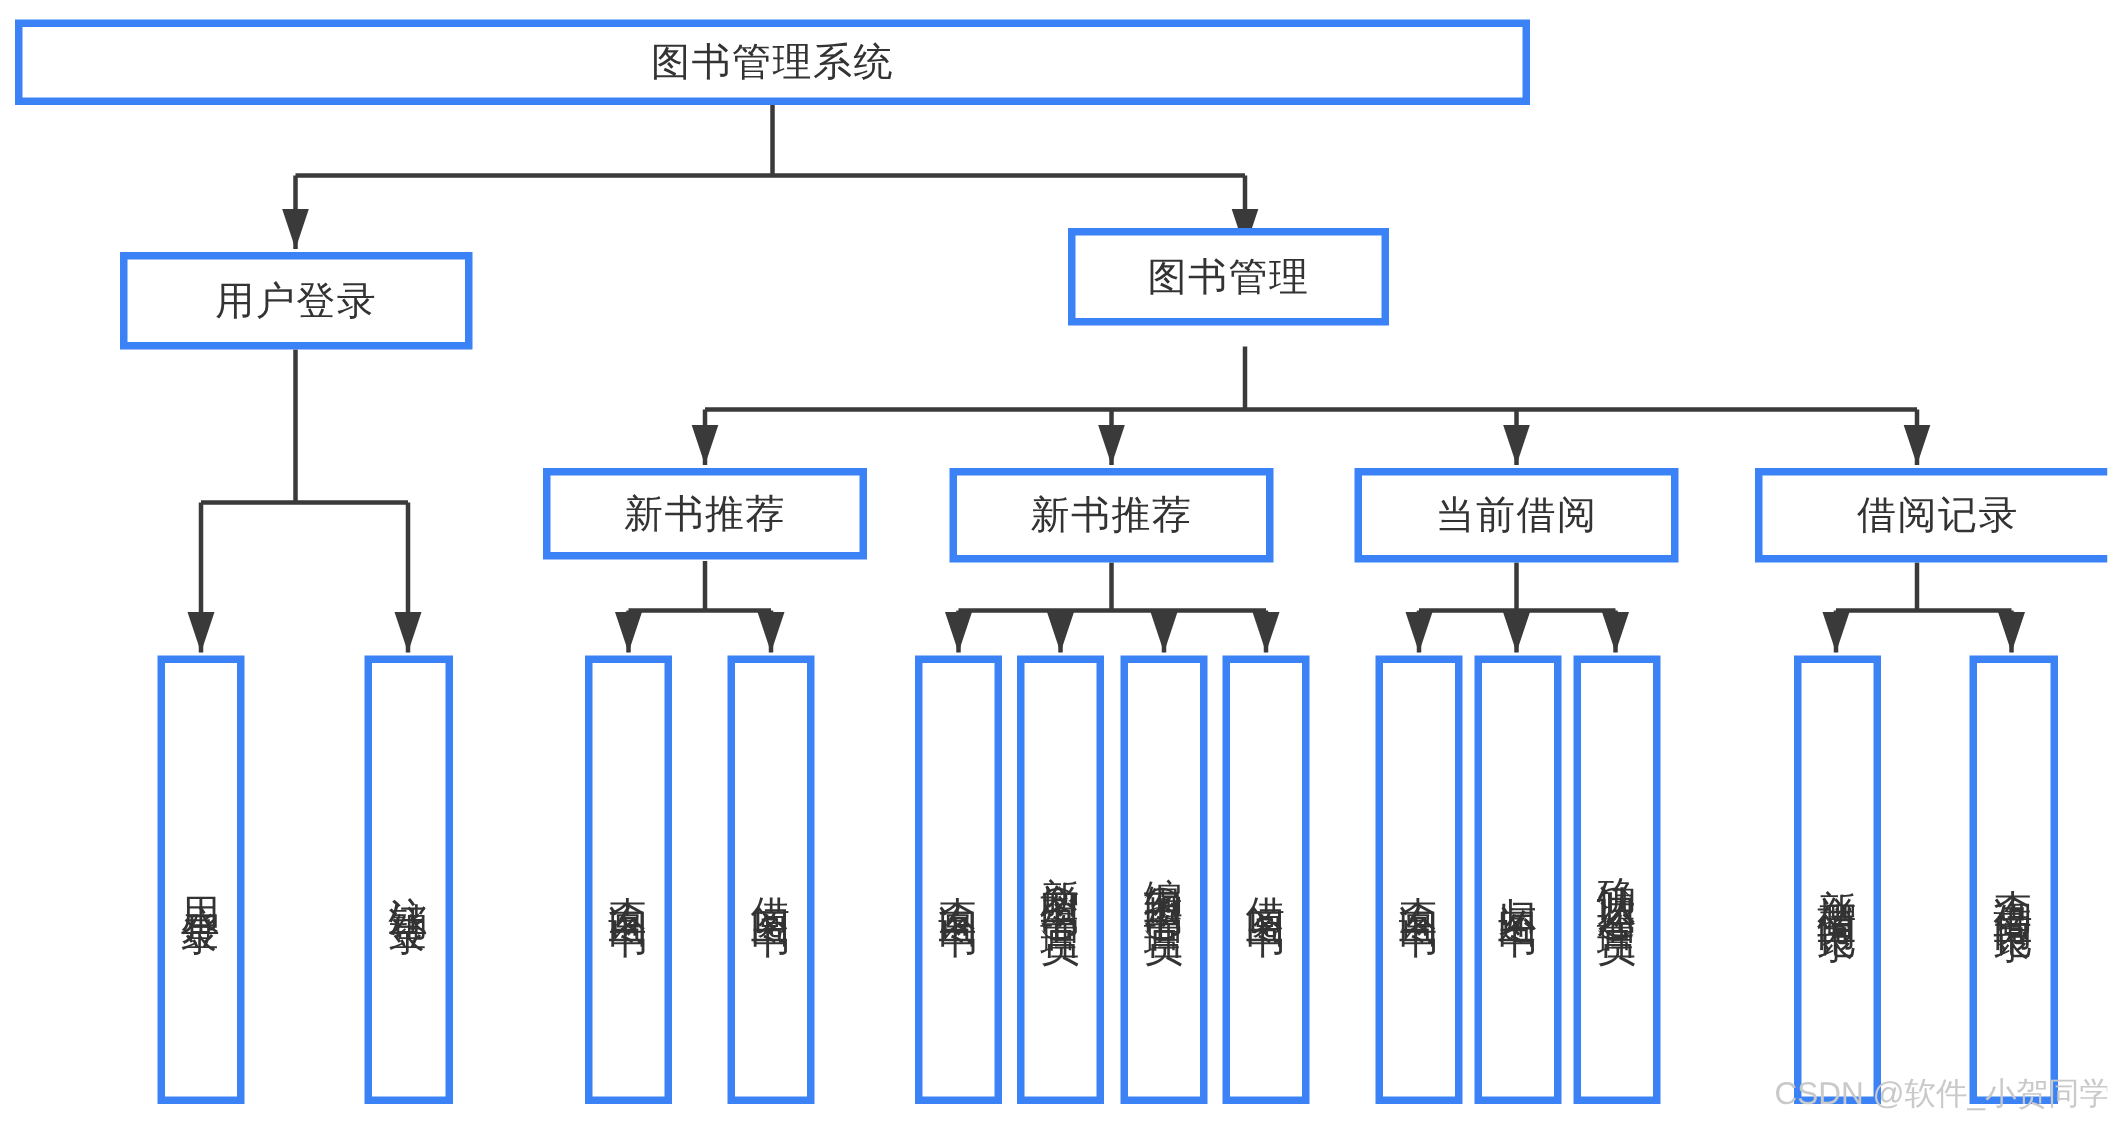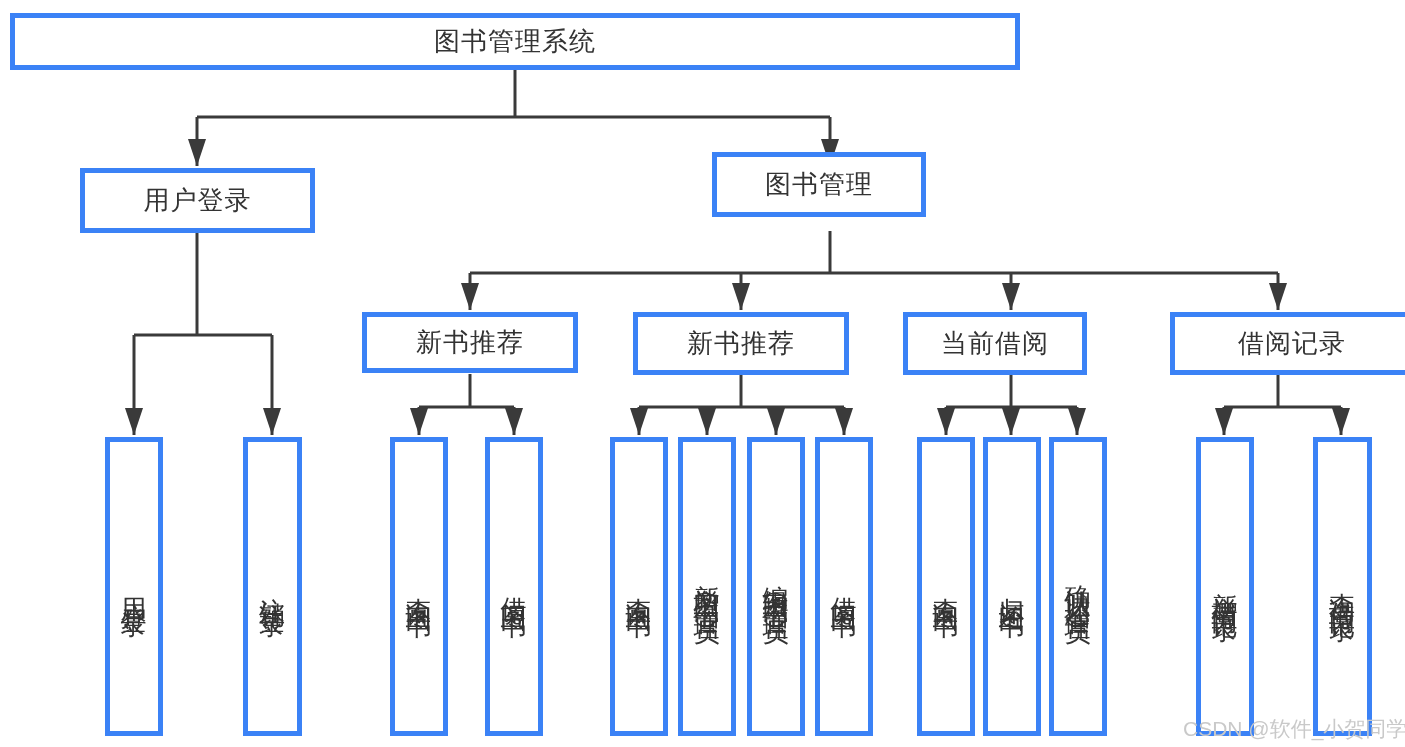--- a/index.html
+++ b/index.html
@@ -100,21 +100,21 @@
     </g>
   </svg>
 
   <div class="box hbox" style="left:10px;top:13px;width:1010px;height:57px;">图书管理系统</div>
 
   <div class="box hbox" style="left:80px;top:168px;width:235px;height:65px;">用户登录</div>
   <div class="box hbox" style="left:712px;top:152px;width:214px;height:65px;">图书管理</div>
 
   <div class="box hbox" style="left:362px;top:312px;width:216px;height:61px;">新书推荐</div>
   <div class="box hbox" style="left:633px;top:312px;width:216px;height:63px;">新书推荐</div>
-  <div class="box hbox" style="left:903px;top:312px;width:184px;height:63px;">当前借阅</div>
+  <div class="box hbox" style="left:903px;top:312px;width:216px;height:63px;">当前借阅</div>
   <div class="box hbox" style="left:1170px;top:312px;width:244px;height:63px;">借阅记录</div>
 
   <div class="box vbox" style="left:105px;top:437px;width:58px;height:299px;">
     <span>用户登录</span>
   </div>
   <div class="box vbox" style="left:243px;top:437px;width:59px;height:299px;">
     <span>注销登录</span>
   </div>
 
   <div class="box vbox" style="left:390px;top:437px;width:58px;height:299px;">

